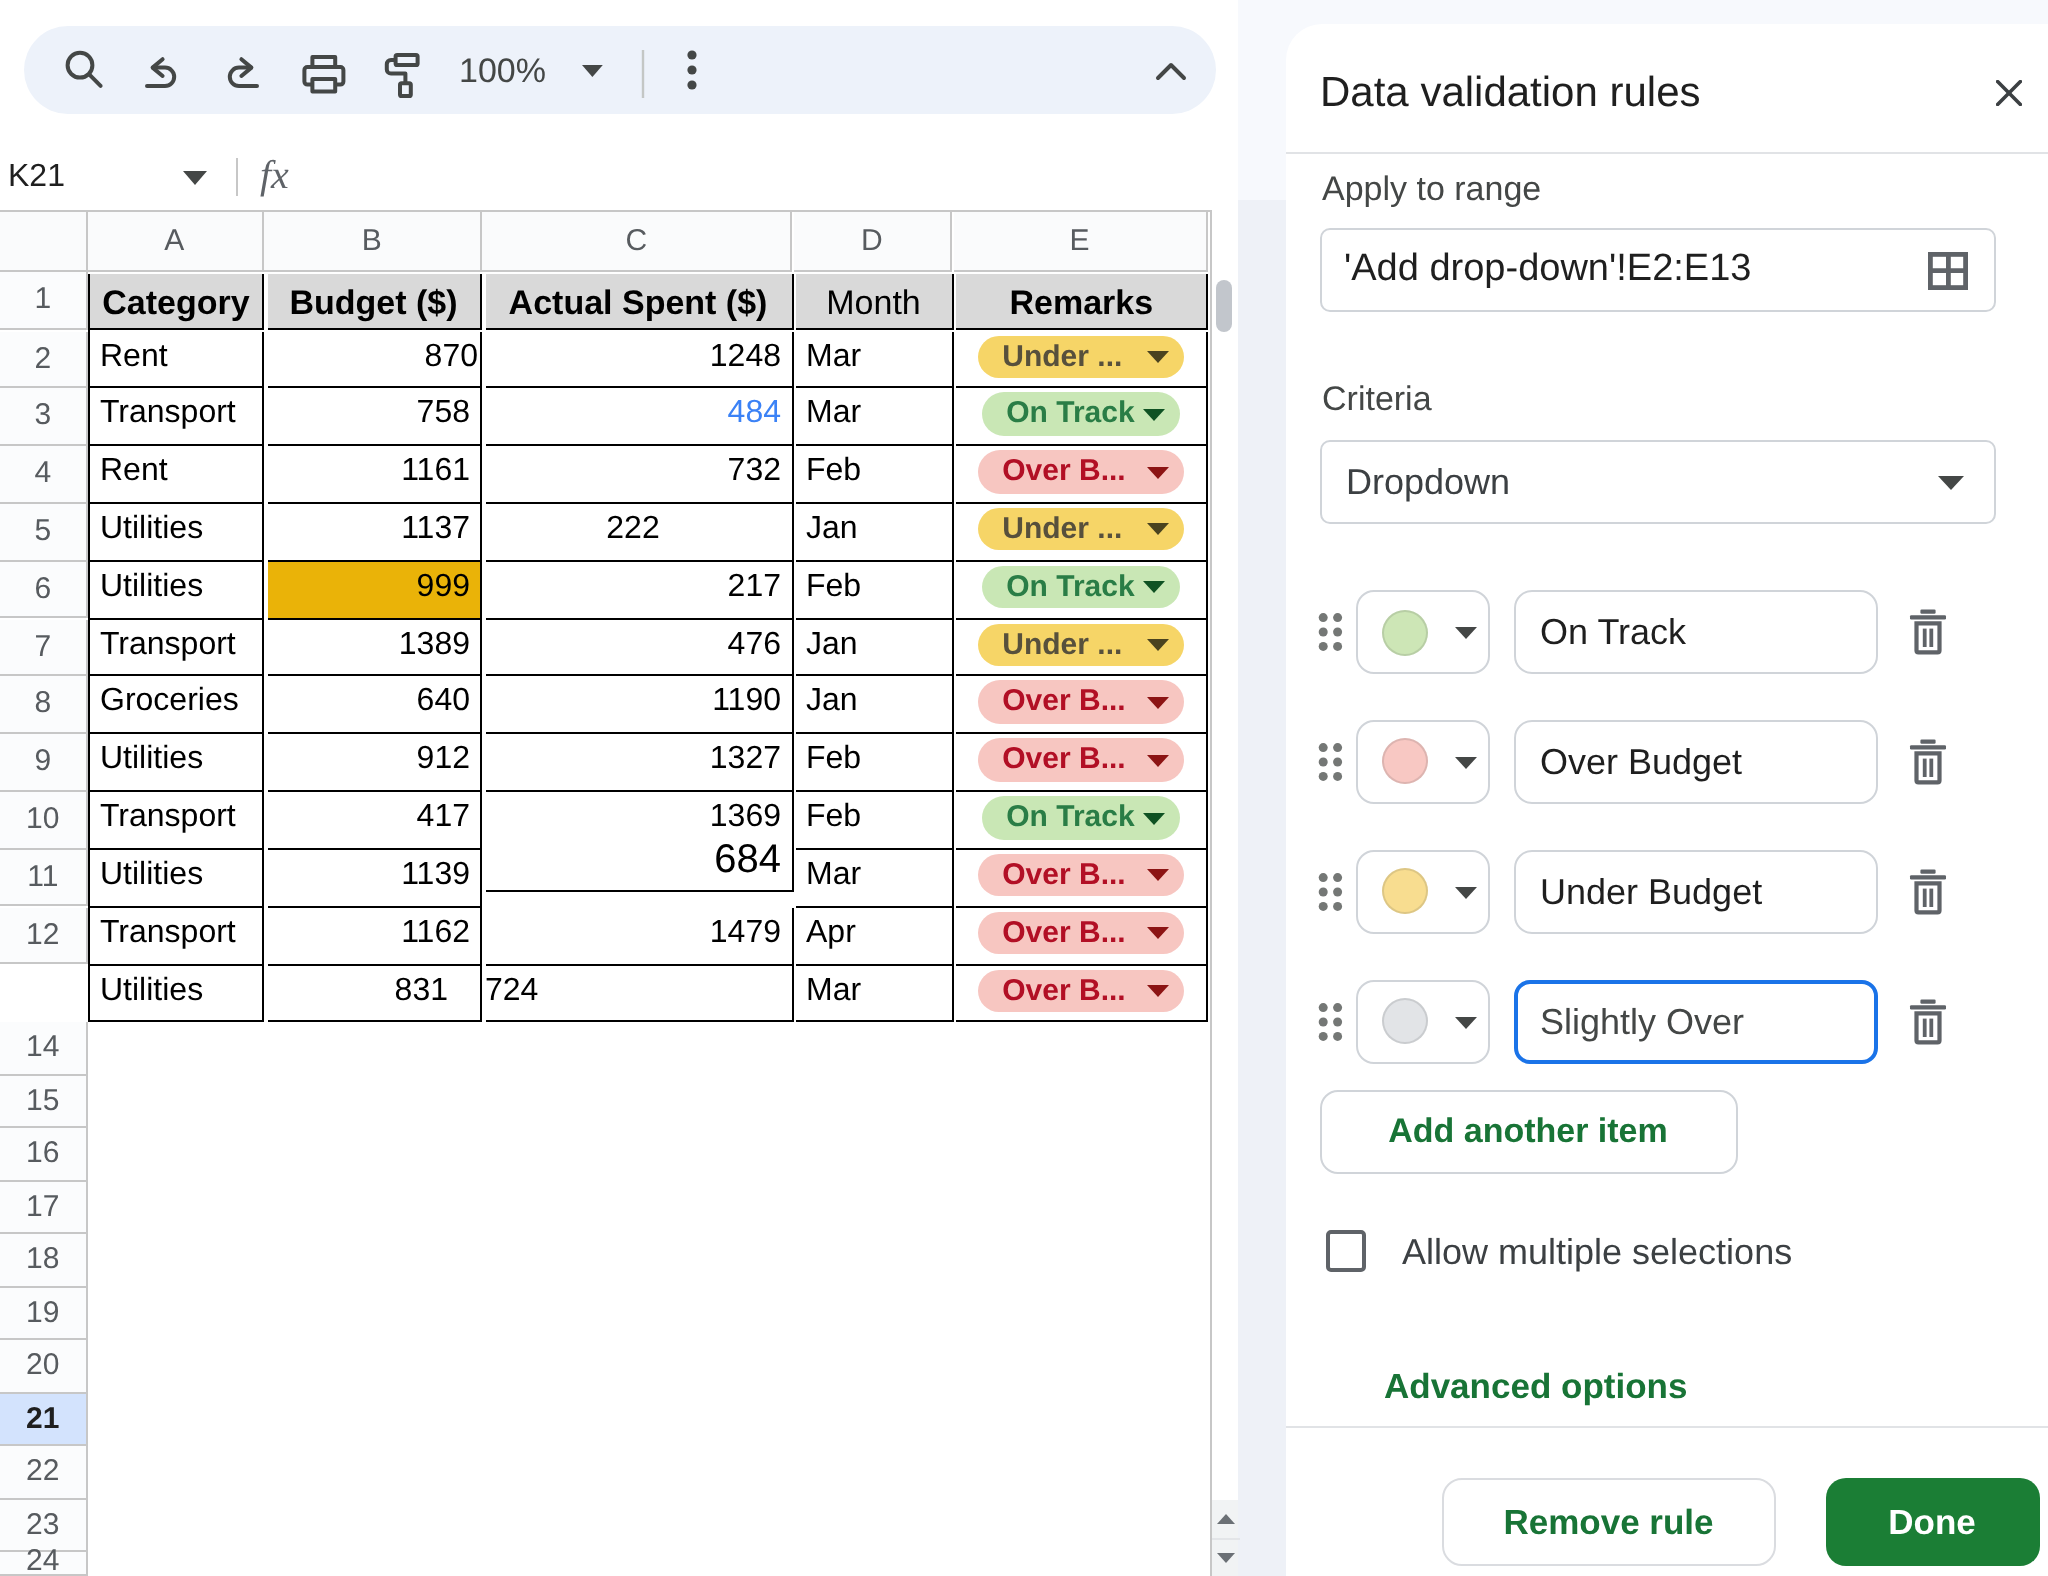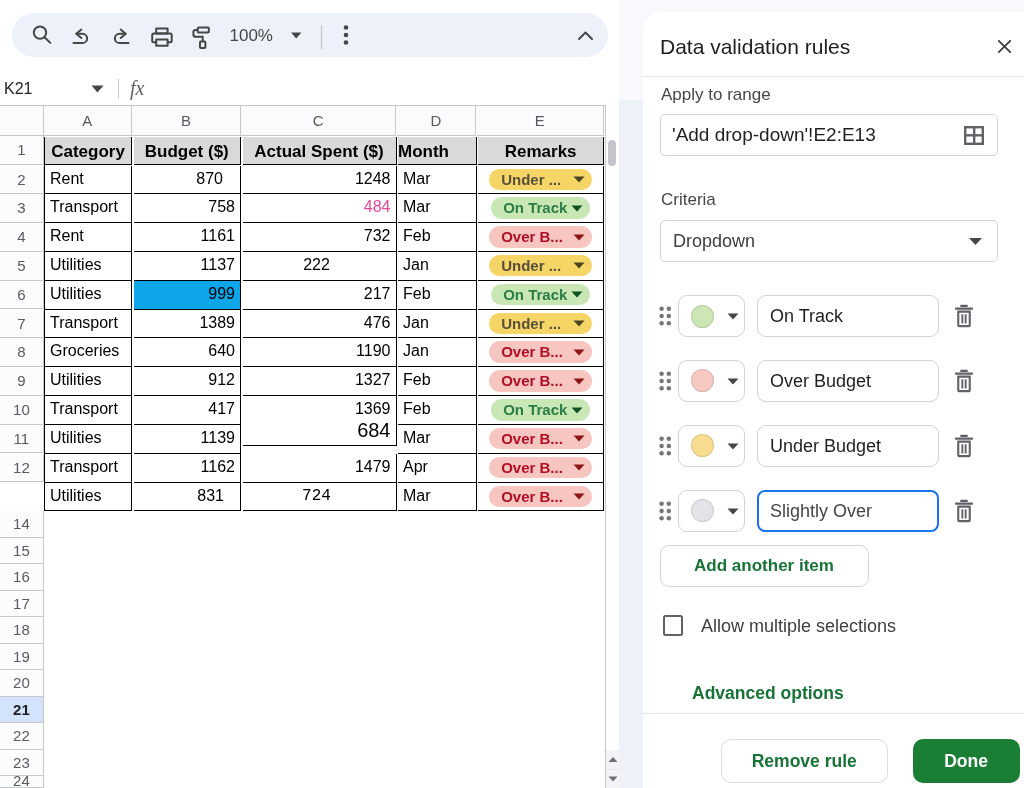--- a/index.html
+++ b/index.html
@@ -74,52 +74,52 @@
 <div class="abs" style="left:0;top:643.84px;width:42.8px;height:25.3px;background:#fbfcfd;border-right:1.2px solid #c7c7c7;border-bottom:1.2px solid #c7c7c7;color:#575b5f;font-size:15px;font-weight:normal;text-align:center;line-height:25.3px;">19</div>
 <div class="abs" style="left:0;top:670.34px;width:42.8px;height:25.3px;background:#fbfcfd;border-right:1.2px solid #c7c7c7;border-bottom:1.2px solid #c7c7c7;color:#575b5f;font-size:15px;font-weight:normal;text-align:center;line-height:25.3px;">20</div>
 <div class="abs" style="left:0;top:696.84px;width:42.8px;height:25.3px;background:#d3e3fd;border-right:1.2px solid #c7c7c7;border-bottom:1.2px solid #c7c7c7;color:#1f1f1f;font-size:15px;font-weight:bold;text-align:center;line-height:25.3px;">21</div>
 <div class="abs" style="left:0;top:723.34px;width:42.8px;height:25.3px;background:#fbfcfd;border-right:1.2px solid #c7c7c7;border-bottom:1.2px solid #c7c7c7;color:#575b5f;font-size:15px;font-weight:normal;text-align:center;line-height:25.3px;">22</div>
 <div class="abs" style="left:0;top:749.84px;width:42.8px;height:25.3px;background:#fbfcfd;border-right:1.2px solid #c7c7c7;border-bottom:1.2px solid #c7c7c7;color:#575b5f;font-size:15px;font-weight:normal;text-align:center;line-height:25.3px;">23</div>
 <div class="abs" style="left:0;top:776.34px;width:42.8px;height:10.459999999999969px;background:#fbfcfd;border-right:1.2px solid #c7c7c7;border-bottom:1.2px solid #c7c7c7;color:#575b5f;font-size:15px;font-weight:normal;text-align:center;line-height:10.459999999999969px;">24</div>
 <div class="abs" style="left:43.5px;top:136.6px;width:560.8px;height:374.74px;border-left:1.5px solid #000;box-sizing:border-box;"></div>
 <div class="abs" style="left:45.0px;top:136.6px;width:87.0px;height:28.900000000000006px;background:#d9d9d9;border-right:1.5px solid #000;border-bottom:1.5px solid #000;box-sizing:border-box;font-size:17px;font-weight:bold;color:#000;text-align:center;line-height:30.900000000000006px;">Category</div>
 <div class="abs" style="left:133.5px;top:136.6px;width:107.5px;height:28.900000000000006px;background:#d9d9d9;border-right:1.5px solid #000;border-bottom:1.5px solid #000;box-sizing:border-box;font-size:17px;font-weight:bold;color:#000;text-align:center;line-height:30.900000000000006px;">Budget ($)</div>
 <div class="abs" style="left:242.5px;top:136.6px;width:154.0px;height:28.900000000000006px;background:#d9d9d9;border-right:1.5px solid #000;border-bottom:1.5px solid #000;box-sizing:border-box;font-size:17px;font-weight:bold;color:#000;text-align:center;line-height:30.900000000000006px;">Actual Spent ($)</div>
-<div class="abs" style="left:398.0px;top:136.6px;width:78.5px;height:28.900000000000006px;background:#d9d9d9;border-right:1.5px solid #000;border-bottom:1.5px solid #000;box-sizing:border-box;font-size:17px;font-weight:bold;color:#000;line-height:30.900000000000006px;">Month</div>
+<div class="abs" style="left:398.0px;top:136.6px;width:78.5px;height:28.900000000000006px;background:#d9d9d9;border-right:1.5px solid #000;border-bottom:1.5px solid #000;box-sizing:border-box;font-size:17px;font-weight:normal;color:#000;text-align:center;line-height:30.900000000000006px;">Month</div>
 <div class="abs" style="left:478.0px;top:136.6px;width:126.29999999999995px;height:28.900000000000006px;background:#d9d9d9;border-right:1.5px solid #000;border-bottom:1.5px solid #000;box-sizing:border-box;font-size:17px;font-weight:bold;color:#000;text-align:center;line-height:30.900000000000006px;">Remarks</div>
 <div class="abs" style="left:45.0px;top:165.5px;width:87.0px;height:28.82px;background:#fff;border-right:1.5px solid #000;border-bottom:1.5px solid #000;box-sizing:border-box;font-size:16px;color:#000;text-align:left;padding-left:5px;line-height:26.82px;">Rent</div>
-<div class="abs" style="left:133.5px;top:165.5px;width:107.5px;height:28.82px;background:#fff;border-right:1.5px solid #000;border-bottom:1.5px solid #000;box-sizing:border-box;font-size:16px;color:#000;text-align:right;padding-right:17px;line-height:26.82px;">870</div>
+<div class="abs" style="left:133.5px;top:165.5px;width:107.5px;height:28.82px;background:#fff;border-right:1.5px solid #000;border-bottom:1.5px solid #000;box-sizing:border-box;font-size:16px;color:#000;text-align:right;padding-right:1px;line-height:26.82px;">870</div>
 <div class="abs" style="left:242.5px;top:165.5px;width:154.0px;height:28.82px;background:#fff;border-right:1.5px solid #000;border-bottom:1.5px solid #000;box-sizing:border-box;font-size:16px;color:#000;text-align:right;padding-right:5px;line-height:26.82px;">1248</div>
 <div class="abs" style="left:398.0px;top:165.5px;width:78.5px;height:28.82px;background:#fff;border-right:1.5px solid #000;border-bottom:1.5px solid #000;box-sizing:border-box;font-size:16px;color:#000;text-align:left;padding-left:5px;line-height:26.82px;">Mar</div>
 <div class="abs" style="left:478.0px;top:165.5px;width:126.29999999999995px;height:28.82px;background:#fff;border-right:1.5px solid #000;border-bottom:1.5px solid #000;box-sizing:border-box;text-align:center;line-height:25.82px;"><span style="display:inline-block;width:103px;height:21.5px;border-radius:11px;background:#f6d567;font-size:15px;font-weight:700;color:#57503c;line-height:21.5px;text-align:left;padding-left:12px;box-sizing:border-box;position:relative;vertical-align:middle;">Under ...<svg style="position:absolute;right:7px;top:7.5px;" width="12" height="7">
           <path d="M0.5 0.5 l5.5 6 l5.5 -6 z" fill="#4a431f"></path>
         </svg></span></div>
 <div class="abs" style="left:45.0px;top:194.32px;width:87.0px;height:28.82px;background:#fff;border-right:1.5px solid #000;border-bottom:1.5px solid #000;box-sizing:border-box;font-size:16px;color:#000;text-align:left;padding-left:5px;line-height:26.82px;">Transport</div>
 <div class="abs" style="left:133.5px;top:194.32px;width:107.5px;height:28.82px;background:#fff;border-right:1.5px solid #000;border-bottom:1.5px solid #000;box-sizing:border-box;font-size:16px;color:#000;text-align:right;padding-right:5px;line-height:26.82px;">758</div>
-<div class="abs" style="left:242.5px;top:194.32px;width:154.0px;height:28.82px;background:#fff;border-right:1.5px solid #000;border-bottom:1.5px solid #000;box-sizing:border-box;font-size:16px;color:#ec4899;text-align:right;padding-right:5px;line-height:26.82px;">484</div>
+<div class="abs" style="left:242.5px;top:194.32px;width:154.0px;height:28.82px;background:#fff;border-right:1.5px solid #000;border-bottom:1.5px solid #000;box-sizing:border-box;font-size:16px;color:#3b82f6;text-align:right;padding-right:5px;line-height:26.82px;">484</div>
 <div class="abs" style="left:398.0px;top:194.32px;width:78.5px;height:28.82px;background:#fff;border-right:1.5px solid #000;border-bottom:1.5px solid #000;box-sizing:border-box;font-size:16px;color:#000;text-align:left;padding-left:5px;line-height:26.82px;">Mar</div>
 <div class="abs" style="left:478.0px;top:194.32px;width:126.29999999999995px;height:28.82px;background:#fff;border-right:1.5px solid #000;border-bottom:1.5px solid #000;box-sizing:border-box;text-align:center;line-height:25.82px;"><span style="display:inline-block;width:99px;height:21.5px;border-radius:11px;background:#c9e7b5;font-size:15px;font-weight:700;color:#2a7d46;line-height:21.5px;text-align:left;padding-left:12px;box-sizing:border-box;position:relative;vertical-align:middle;">On Track<svg style="position:absolute;right:7px;top:7.5px;" width="12" height="7">
           <path d="M0.5 0.5 l5.5 6 l5.5 -6 z" fill="#0f5223"></path>
         </svg></span></div>
 <div class="abs" style="left:45.0px;top:223.14px;width:87.0px;height:28.82px;background:#fff;border-right:1.5px solid #000;border-bottom:1.5px solid #000;box-sizing:border-box;font-size:16px;color:#000;text-align:left;padding-left:5px;line-height:26.82px;">Rent</div>
 <div class="abs" style="left:133.5px;top:223.14px;width:107.5px;height:28.82px;background:#fff;border-right:1.5px solid #000;border-bottom:1.5px solid #000;box-sizing:border-box;font-size:16px;color:#000;text-align:right;padding-right:5px;line-height:26.82px;">1161</div>
 <div class="abs" style="left:242.5px;top:223.14px;width:154.0px;height:28.82px;background:#fff;border-right:1.5px solid #000;border-bottom:1.5px solid #000;box-sizing:border-box;font-size:16px;color:#000;text-align:right;padding-right:5px;line-height:26.82px;">732</div>
 <div class="abs" style="left:398.0px;top:223.14px;width:78.5px;height:28.82px;background:#fff;border-right:1.5px solid #000;border-bottom:1.5px solid #000;box-sizing:border-box;font-size:16px;color:#000;text-align:left;padding-left:5px;line-height:26.82px;">Feb</div>
 <div class="abs" style="left:478.0px;top:223.14px;width:126.29999999999995px;height:28.82px;background:#fff;border-right:1.5px solid #000;border-bottom:1.5px solid #000;box-sizing:border-box;text-align:center;line-height:25.82px;"><span style="display:inline-block;width:103px;height:21.5px;border-radius:11px;background:#f7c6c1;font-size:15px;font-weight:700;color:#b20f25;line-height:21.5px;text-align:left;padding-left:12px;box-sizing:border-box;position:relative;vertical-align:middle;">Over B...<svg style="position:absolute;right:7px;top:7.5px;" width="12" height="7">
           <path d="M0.5 0.5 l5.5 6 l5.5 -6 z" fill="#8c1414"></path>
         </svg></span></div>
 <div class="abs" style="left:45.0px;top:251.96px;width:87.0px;height:28.82px;background:#fff;border-right:1.5px solid #000;border-bottom:1.5px solid #000;box-sizing:border-box;font-size:16px;color:#000;text-align:left;padding-left:5px;line-height:26.82px;">Utilities</div>
 <div class="abs" style="left:133.5px;top:251.96px;width:107.5px;height:28.82px;background:#fff;border-right:1.5px solid #000;border-bottom:1.5px solid #000;box-sizing:border-box;font-size:16px;color:#000;text-align:right;padding-right:5px;line-height:26.82px;">1137</div>
 <div class="abs" style="left:242.5px;top:251.96px;width:154.0px;height:28.82px;background:#fff;border-right:1.5px solid #000;border-bottom:1.5px solid #000;box-sizing:border-box;font-size:16px;color:#000;text-align:center;padding-right:5px;line-height:26.82px;">222</div>
 <div class="abs" style="left:398.0px;top:251.96px;width:78.5px;height:28.82px;background:#fff;border-right:1.5px solid #000;border-bottom:1.5px solid #000;box-sizing:border-box;font-size:16px;color:#000;text-align:left;padding-left:5px;line-height:26.82px;">Jan</div>
 <div class="abs" style="left:478.0px;top:251.96px;width:126.29999999999995px;height:28.82px;background:#fff;border-right:1.5px solid #000;border-bottom:1.5px solid #000;box-sizing:border-box;text-align:center;line-height:25.82px;"><span style="display:inline-block;width:103px;height:21.5px;border-radius:11px;background:#f6d567;font-size:15px;font-weight:700;color:#57503c;line-height:21.5px;text-align:left;padding-left:12px;box-sizing:border-box;position:relative;vertical-align:middle;">Under ...<svg style="position:absolute;right:7px;top:7.5px;" width="12" height="7">
           <path d="M0.5 0.5 l5.5 6 l5.5 -6 z" fill="#4a431f"></path>
         </svg></span></div>
 <div class="abs" style="left:45.0px;top:280.78px;width:87.0px;height:28.82px;background:#fff;border-right:1.5px solid #000;border-bottom:1.5px solid #000;box-sizing:border-box;font-size:16px;color:#000;text-align:left;padding-left:5px;line-height:26.82px;">Utilities</div>
-<div class="abs" style="left:133.5px;top:280.78px;width:107.5px;height:28.82px;background:#0ea5e9;border-right:1.5px solid #000;border-bottom:1.5px solid #000;box-sizing:border-box;font-size:16px;color:#000;text-align:right;padding-right:5px;line-height:26.82px;">999</div>
+<div class="abs" style="left:133.5px;top:280.78px;width:107.5px;height:28.82px;background:#eab308;border-right:1.5px solid #000;border-bottom:1.5px solid #000;box-sizing:border-box;font-size:16px;color:#000;text-align:right;padding-right:5px;line-height:26.82px;">999</div>
 <div class="abs" style="left:242.5px;top:280.78px;width:154.0px;height:28.82px;background:#fff;border-right:1.5px solid #000;border-bottom:1.5px solid #000;box-sizing:border-box;font-size:16px;color:#000;text-align:right;padding-right:5px;line-height:26.82px;">217</div>
 <div class="abs" style="left:398.0px;top:280.78px;width:78.5px;height:28.82px;background:#fff;border-right:1.5px solid #000;border-bottom:1.5px solid #000;box-sizing:border-box;font-size:16px;color:#000;text-align:left;padding-left:5px;line-height:26.82px;">Feb</div>
 <div class="abs" style="left:478.0px;top:280.78px;width:126.29999999999995px;height:28.82px;background:#fff;border-right:1.5px solid #000;border-bottom:1.5px solid #000;box-sizing:border-box;text-align:center;line-height:25.82px;"><span style="display:inline-block;width:99px;height:21.5px;border-radius:11px;background:#c9e7b5;font-size:15px;font-weight:700;color:#2a7d46;line-height:21.5px;text-align:left;padding-left:12px;box-sizing:border-box;position:relative;vertical-align:middle;">On Track<svg style="position:absolute;right:7px;top:7.5px;" width="12" height="7">
           <path d="M0.5 0.5 l5.5 6 l5.5 -6 z" fill="#0f5223"></path>
         </svg></span></div>
 <div class="abs" style="left:45.0px;top:309.6px;width:87.0px;height:28.82px;background:#fff;border-right:1.5px solid #000;border-bottom:1.5px solid #000;box-sizing:border-box;font-size:16px;color:#000;text-align:left;padding-left:5px;line-height:26.82px;">Transport</div>
 <div class="abs" style="left:133.5px;top:309.6px;width:107.5px;height:28.82px;background:#fff;border-right:1.5px solid #000;border-bottom:1.5px solid #000;box-sizing:border-box;font-size:16px;color:#000;text-align:right;padding-right:5px;line-height:26.82px;">1389</div>
 <div class="abs" style="left:242.5px;top:309.6px;width:154.0px;height:28.82px;background:#fff;border-right:1.5px solid #000;border-bottom:1.5px solid #000;box-sizing:border-box;font-size:16px;color:#000;text-align:right;padding-right:5px;line-height:26.82px;">476</div>
 <div class="abs" style="left:398.0px;top:309.6px;width:78.5px;height:28.82px;background:#fff;border-right:1.5px solid #000;border-bottom:1.5px solid #000;box-sizing:border-box;font-size:16px;color:#000;text-align:left;padding-left:5px;line-height:26.82px;">Jan</div>
 <div class="abs" style="left:478.0px;top:309.6px;width:126.29999999999995px;height:28.82px;background:#fff;border-right:1.5px solid #000;border-bottom:1.5px solid #000;box-sizing:border-box;text-align:center;line-height:25.82px;"><span style="display:inline-block;width:103px;height:21.5px;border-radius:11px;background:#f6d567;font-size:15px;font-weight:700;color:#57503c;line-height:21.5px;text-align:left;padding-left:12px;box-sizing:border-box;position:relative;vertical-align:middle;">Under ...<svg style="position:absolute;right:7px;top:7.5px;" width="12" height="7">
@@ -155,21 +155,21 @@
         </svg></span></div>
 <div class="abs" style="left:45.0px;top:453.7px;width:87.0px;height:28.82px;background:#fff;border-right:1.5px solid #000;border-bottom:1.5px solid #000;box-sizing:border-box;font-size:16px;color:#000;text-align:left;padding-left:5px;line-height:26.82px;">Transport</div>
 <div class="abs" style="left:133.5px;top:453.7px;width:107.5px;height:28.82px;background:#fff;border-right:1.5px solid #000;border-bottom:1.5px solid #000;box-sizing:border-box;font-size:16px;color:#000;text-align:right;padding-right:5px;line-height:26.82px;">1162</div>
 <div class="abs" style="left:242.5px;top:453.7px;width:154.0px;height:28.82px;background:#fff;border-right:1.5px solid #000;border-bottom:1.5px solid #000;box-sizing:border-box;font-size:16px;color:#000;text-align:right;padding-right:5px;line-height:26.82px;">1479</div>
 <div class="abs" style="left:398.0px;top:453.7px;width:78.5px;height:28.82px;background:#fff;border-right:1.5px solid #000;border-bottom:1.5px solid #000;box-sizing:border-box;font-size:16px;color:#000;text-align:left;padding-left:5px;line-height:26.82px;">Apr</div>
 <div class="abs" style="left:478.0px;top:453.7px;width:126.29999999999995px;height:28.82px;background:#fff;border-right:1.5px solid #000;border-bottom:1.5px solid #000;box-sizing:border-box;text-align:center;line-height:25.82px;"><span style="display:inline-block;width:103px;height:21.5px;border-radius:11px;background:#f7c6c1;font-size:15px;font-weight:700;color:#b20f25;line-height:21.5px;text-align:left;padding-left:12px;box-sizing:border-box;position:relative;vertical-align:middle;">Over B...<svg style="position:absolute;right:7px;top:7.5px;" width="12" height="7">
           <path d="M0.5 0.5 l5.5 6 l5.5 -6 z" fill="#8c1414"></path>
         </svg></span></div>
 <div class="abs" style="left:45.0px;top:482.52px;width:87.0px;height:28.82px;background:#fff;border-right:1.5px solid #000;border-bottom:1.5px solid #000;box-sizing:border-box;font-size:16px;color:#000;text-align:left;padding-left:5px;line-height:26.82px;">Utilities</div>
 <div class="abs" style="left:133.5px;top:482.52px;width:107.5px;height:28.82px;background:#fff;border-right:1.5px solid #000;border-bottom:1.5px solid #000;box-sizing:border-box;font-size:16px;color:#000;text-align:right;padding-right:16px;line-height:26.82px;">831</div>
-<div class="abs" style="left:242.5px;top:482.52px;width:154.0px;height:28.82px;background:#fff;border-right:1.5px solid #000;border-bottom:1.5px solid #000;box-sizing:border-box;font-size:16px;color:#000;text-align:center;padding-right:5px;line-height:26.82px;font-family:Liberation Mono, monospace;">724</div>
+<div class="abs" style="left:242.5px;top:482.52px;width:154.0px;height:28.82px;background:#fff;border-right:1.5px solid #000;border-bottom:1.5px solid #000;box-sizing:border-box;font-size:16px;color:#000;text-align:left;padding-right:5px;line-height:26.82px;">724</div>
 <div class="abs" style="left:398.0px;top:482.52px;width:78.5px;height:28.82px;background:#fff;border-right:1.5px solid #000;border-bottom:1.5px solid #000;box-sizing:border-box;font-size:16px;color:#000;text-align:left;padding-left:5px;line-height:26.82px;">Mar</div>
 <div class="abs" style="left:478.0px;top:482.52px;width:126.29999999999995px;height:28.82px;background:#fff;border-right:1.5px solid #000;border-bottom:1.5px solid #000;box-sizing:border-box;text-align:center;line-height:25.82px;"><span style="display:inline-block;width:103px;height:21.5px;border-radius:11px;background:#f7c6c1;font-size:15px;font-weight:700;color:#b20f25;line-height:21.5px;text-align:left;padding-left:12px;box-sizing:border-box;position:relative;vertical-align:middle;">Over B...<svg style="position:absolute;right:7px;top:7.5px;" width="12" height="7">
           <path d="M0.5 0.5 l5.5 6 l5.5 -6 z" fill="#8c1414"></path>
         </svg></span></div>
 <div class="abs" style="left:604.6px;top:105.4px;width:1px;height:683px;background:#c7c7c7;"></div>
 <div class="abs" style="left:607.5px;top:140px;width:8.5px;height:25.5px;background:#c2c6cc;border-radius:4.5px;"></div>
 <div class="abs" style="left:605.6px;top:749.5px;width:13.4px;height:38.5px;background:#f1f3f4;"></div>
 <svg class="abs" style="left:605.6px;top:749.5px;" width="14" height="39">
       <path d="M2.5 12 l4.5 -5 l4.5 5 z" fill="#6b7075"></path>
       <path d="M2.5 26.5 l4.5 5 l4.5 -5 z" fill="#6b7075"></path>

